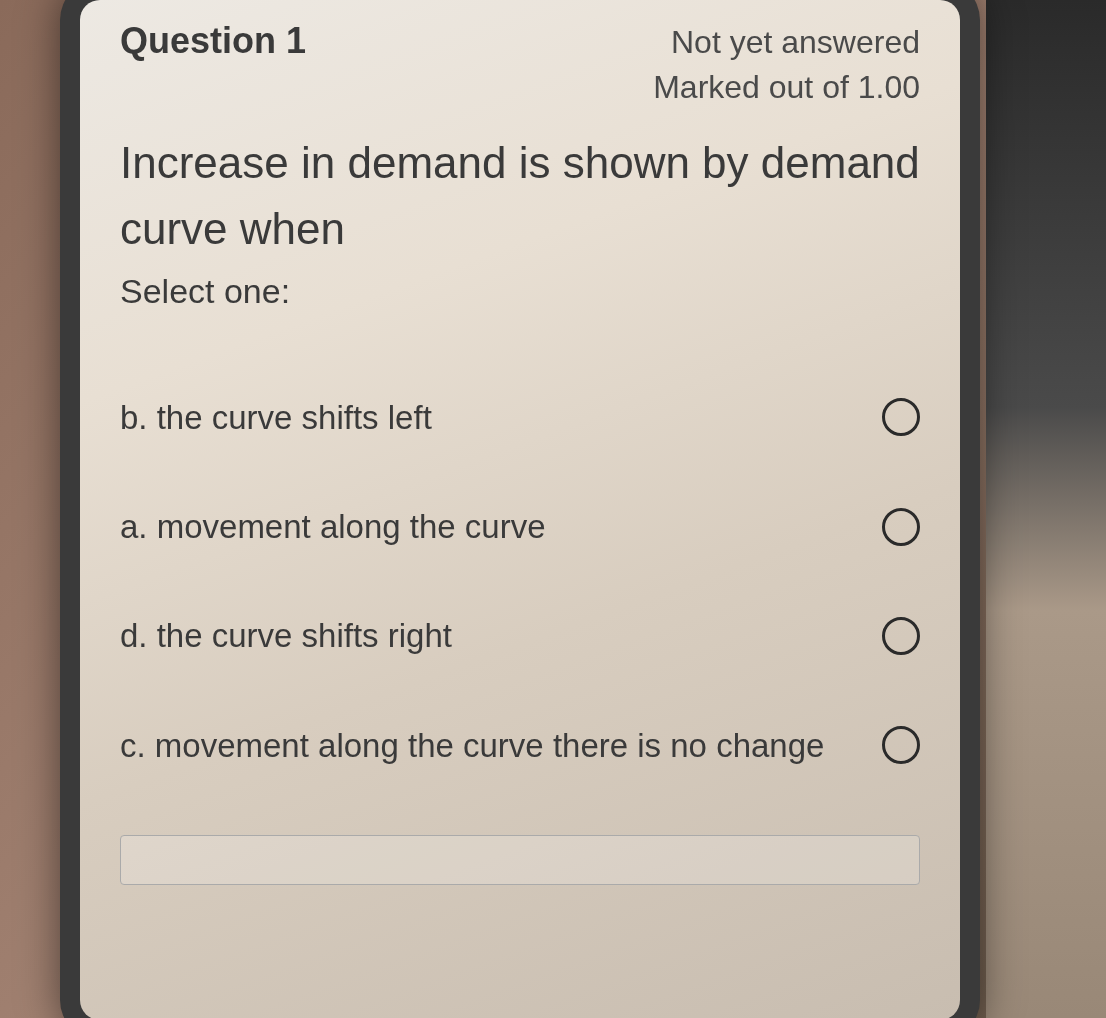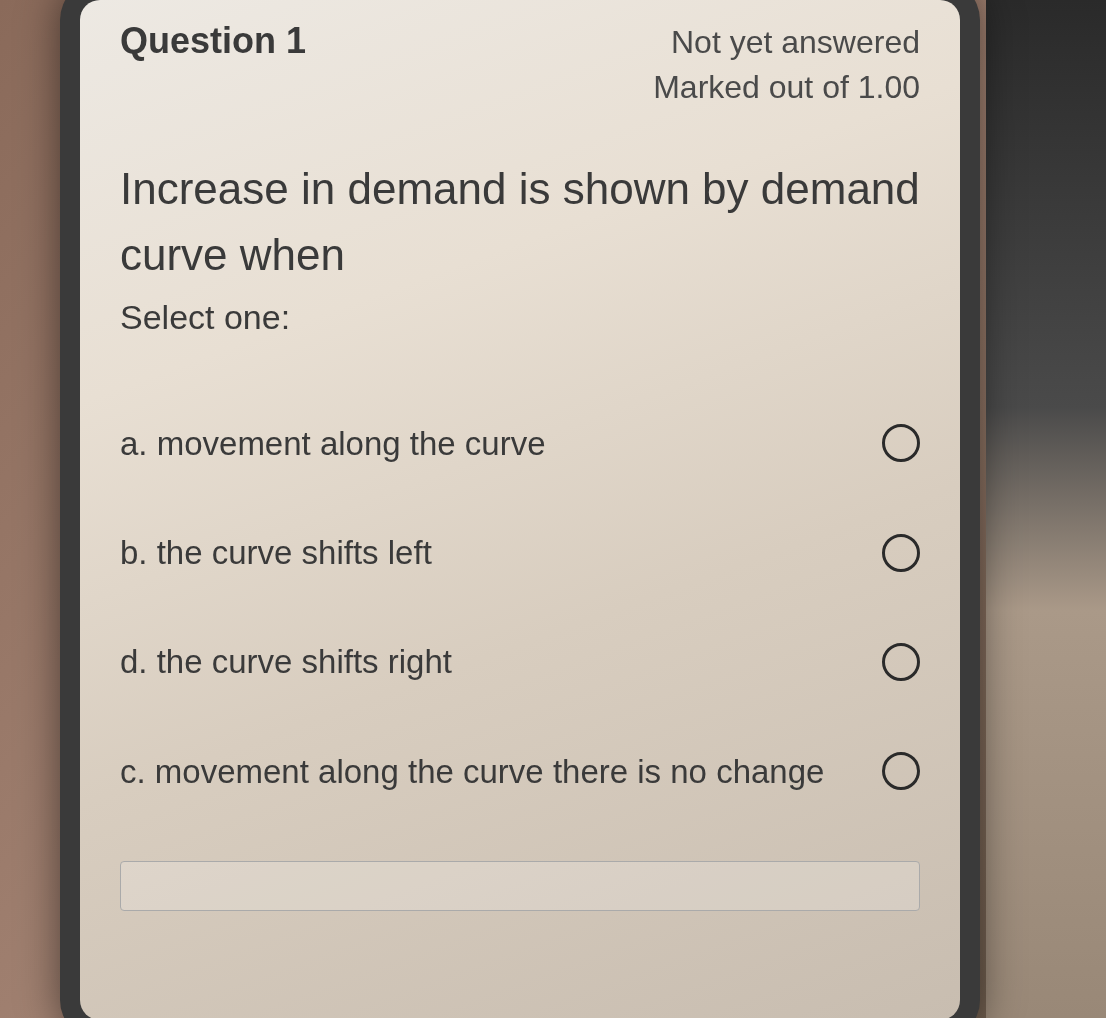--- a/index.html
+++ b/index.html
@@ -34,21 +34,21 @@
       background: linear-gradient(160deg, #ede9e3 0%, #e8dfd3 30%, #d8cdbf 60%, #c8bdb0 100%);
       border-radius: 20px;
       padding: 20px 40px;
       position: relative;
       overflow: hidden;
     }
     .question-header {
       display: flex;
       justify-content: space-between;
       align-items: flex-start;
-      margin-bottom: 46px;
+      margin-bottom: 20px;
       gap: 48px;
     }
     .question-number {
       font-size: 36px;
       font-weight: bold;
       color: #3a3a3a;
     }
     .question-status {
       text-align: right;
       font-size: 32px;
@@ -123,26 +123,26 @@
         <div>Marked out of 1.00</div>
       </div>
     </div>
 
     <div class="question-text">Increase in demand is shown by demand curve when</div>
     <div class="select-prompt">Select one:</div>
 
     <div class="options">
 
       <div class="option">
-        <div class="option-text">a. movement along the curve</div>
+        <div class="option-text">b. the curve shifts left</div>
         <div class="radio-circle"></div>
       </div>
 
       <div class="option">
-        <div class="option-text">b. the curve shifts left</div>
+        <div class="option-text">a. movement along the curve</div>
         <div class="radio-circle"></div>
       </div>
 
       <div class="option">
         <div class="option-text">d. the curve shifts right</div>
         <div class="radio-circle"></div>
       </div>
 
       <div class="option">
         <div class="option-text">c. movement along the curve there is no change</div>

